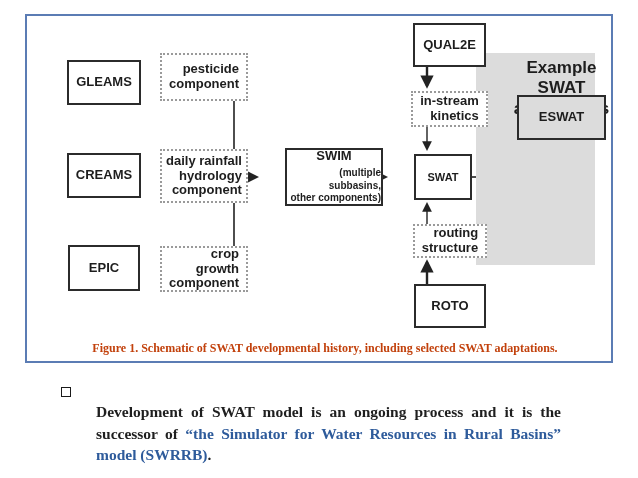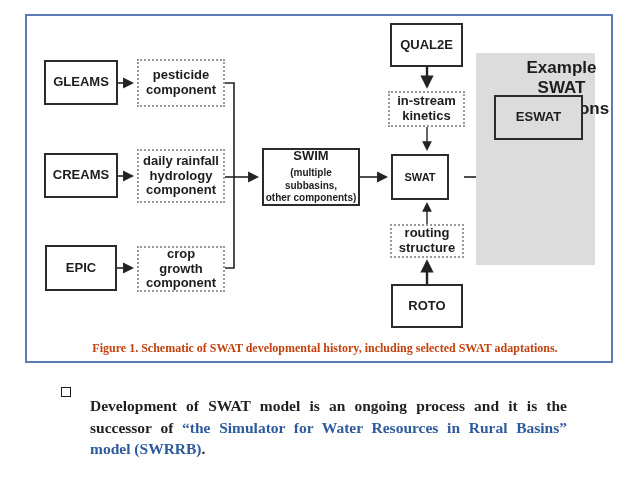--- a/index.html
+++ b/index.html
@@ -9,22 +9,22 @@
   
   .figure-frame{
     position:absolute;left:25px;top:14px;width:588px;height:349px;
     border:2px solid var(--frame-border,#5b7cb4);
     background:#fff;box-sizing:border-box;
   }
   .connectors{position:absolute;left:0;top:0;width:584px;height:345px;}
 
   .node{
     position:absolute;display:flex;flex-direction:column;align-items:center;justify-content:center;
-    text-align:center;box-sizing:border-box;color:#1d1d1d;background:#fff;
-    font-weight:600;font-size:13px;line-height:1.12;white-space:pre-line;
+    text-align:right;box-sizing:border-box;color:#1d1d1d;background:#fff;
+    font-weight:600;font-size:13px;line-height:1.12;white-space:pre-line;margin-left:23px;
   }
   .solid{border:2px solid #2b2b2b;}
   .dashed{border:2px dotted #9a9a9a;}
   .swrrb-sub{font-size:10px;font-weight:600;margin-top:3px;line-height:1.25;white-space:pre-line;}
 
   .panel{
     position:absolute;left:449px;top:37px;width:119px;height:212px;
     background:var(--panel-gray,#dcdcdc);
   }
   .panel-title{
@@ -38,21 +38,21 @@
     font-family:"Liberation Serif",serif;font-weight:bold;font-size:12px;color:#c2410c;
   }
 
   
   .bullet-block{position:absolute;left:61px;top:383px;width:518px;}
   .bullet-square{
     position:absolute;left:0;top:4px;width:10px;height:10px;
     border:1.6px solid #1a1a1a;background:#fff;box-sizing:border-box;
   }
   .bullet-text{
-    margin:12px;padding-left:17px;text-align:justify;
+    margin:18px;padding-left:17px;text-align:justify;
     font-family:"Liberation Serif",serif;font-weight:bold;font-size:15.5px;
     line-height:21.5px;color:#1f1f1f;
   }
   .blue{color:var(--accent-blue,#2e5b9b);}
 </style>
 </head>
 <body>
 
 <div class="page">
 
@@ -92,21 +92,21 @@
     </svg>
 
     <div class="panel"></div>
     <div class="panel-title">Example
 SWAT adaptations</div>
 
     <div class="node solid" style="left:17px;top:44px;width:74px;height:45px">GLEAMS</div>
     <div class="node solid" style="left:17px;top:137px;width:74px;height:45px">CREAMS</div>
     <div class="node solid" style="left:18px;top:229px;width:72px;height:46px">EPIC</div>
 
-    <div class="node dashed" style="left:110px;top:43px;width:88px;height:48px">pesticide
+    <div class="node dashed" style="left:110px;top:37px;width:88px;height:48px">pesticide
 component</div>
     <div class="node dashed" style="left:110px;top:133px;width:88px;height:54px">daily rainfall
 hydrology
 component</div>
     <div class="node dashed" style="left:110px;top:230px;width:88px;height:46px">crop
 growth
 component</div>
 
     <div class="node solid" style="left:235px;top:132px;width:98px;height:58px">
       <span>SWIM</span>

